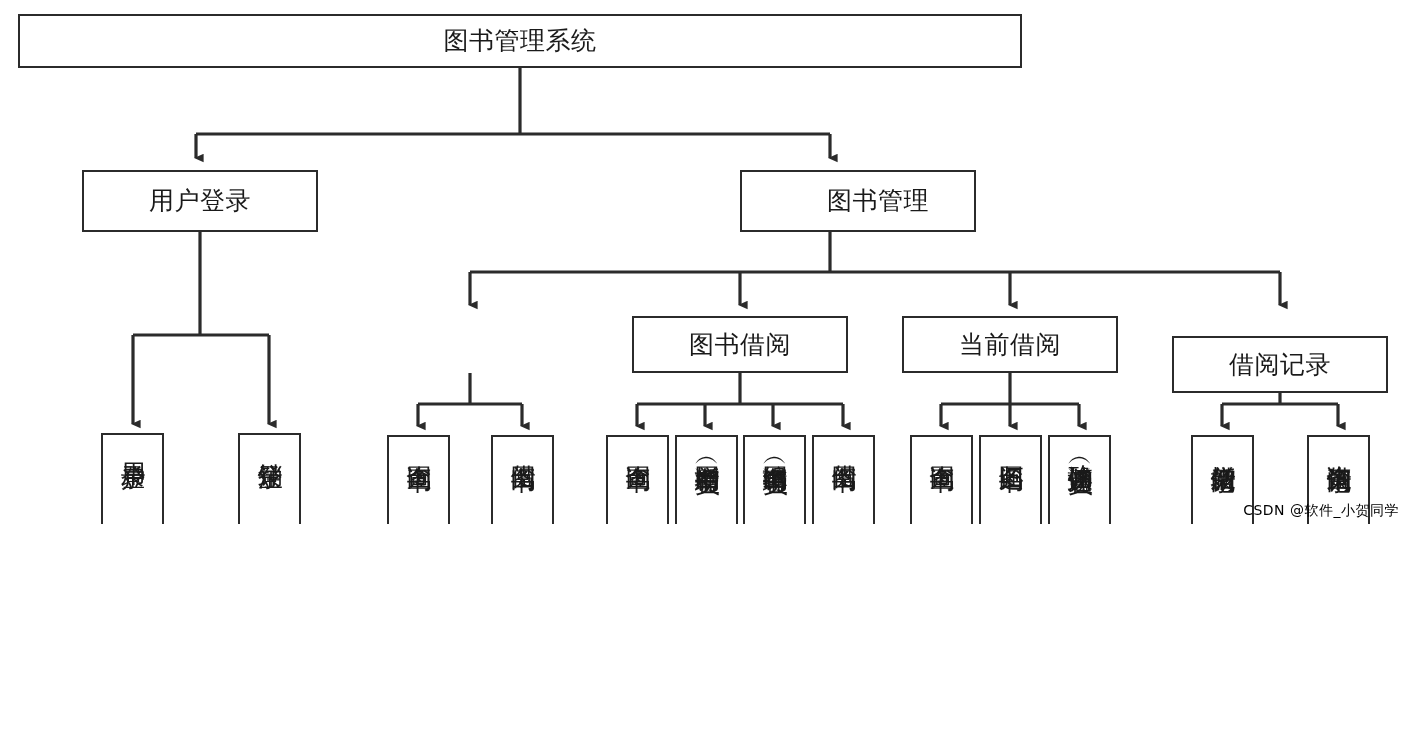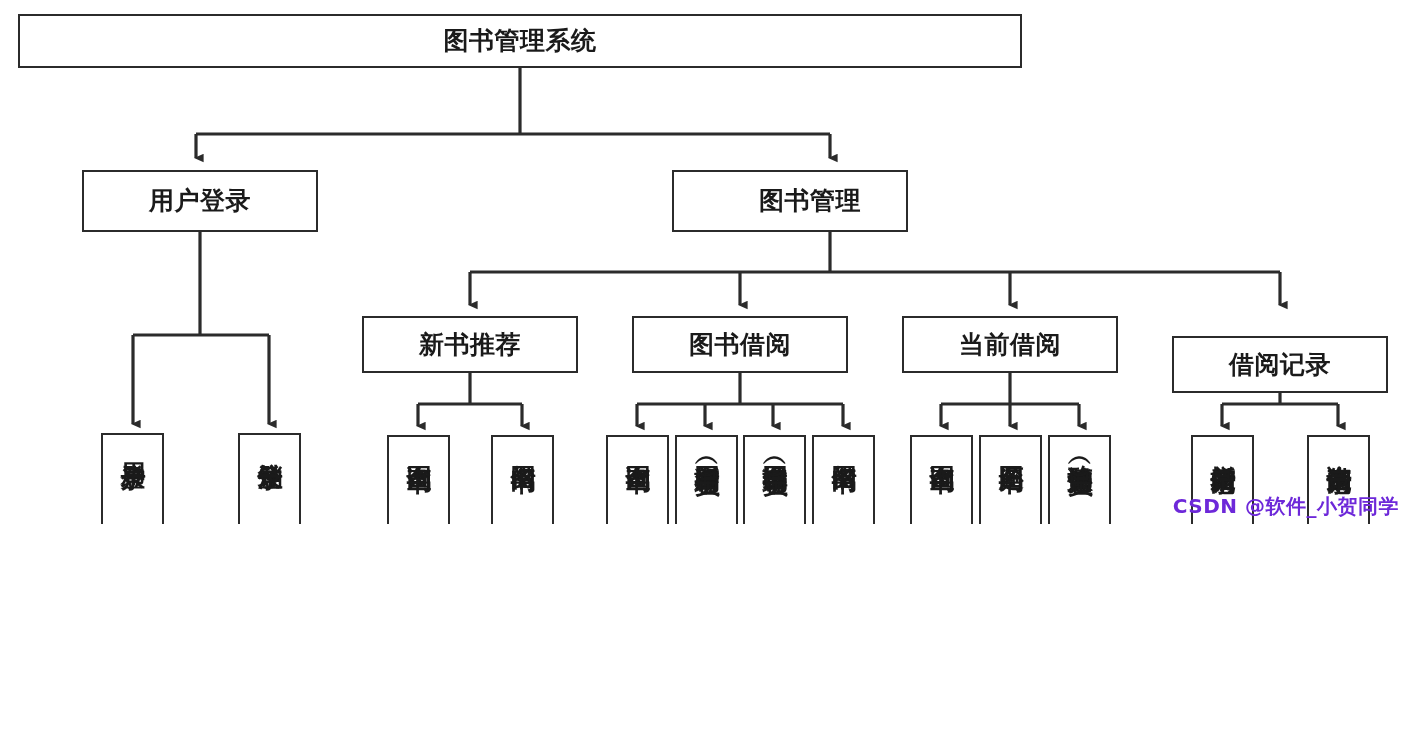--- a/index.html
+++ b/index.html
@@ -9,21 +9,20 @@
   }
   body {
     font-family: "DejaVu Sans", "Liberation Sans", sans-serif;
   }
   #canvas {
     position: relative;
     width: 1405px;
     height: 524px;
     background: #ffffff;
     overflow: hidden;
-    font-weight: bold;
   }
   svg.edges {
     position: absolute;
     left: 0;
     top: 0;
     width: 1405px;
     height: 747px;
     pointer-events: none;
   }
   .node {
@@ -54,22 +53,22 @@
     font-size: 25px;
     line-height: 1.22;
     letter-spacing: 1px;
     white-space: pre;
     text-align: left;
   }
   .watermark {
     position: absolute;
     right: 6px;
     bottom: 4px;
-    font-size: 20px;
-    color: #6d28d9;
+    font-size: 14px;
+    color: #000000;
     letter-spacing: 0.5px;
     white-space: nowrap;
     user-select: none;
   }
 </style>
 </head>
 <body>
 
 <div id="canvas">
 
@@ -124,27 +123,24 @@
   </svg>
 
   <div class="node" style="left:18px; top:14px; width:1004px; height:54px;">
     <span class="label">图书管理系统</span>
   </div>
 
   <div class="node" style="left:82px; top:170px; width:236px; height:62px;">
     <span class="label">用户登录</span>
   </div>
 
-  <div class="node" style="left:672px; top:170px; width:236px; height:62px;padding-left:40px;">
+  <div class="node" style="left:740px; top:170px; width:236px; height:62px;padding-left:40px;">
     <span class="label">图书管理</span>
   </div>
 
-  <div class="node" style="left:362px; top:316px; width:216px; height:57px;">
-    <span class="label">新书推荐</span>
-  </div>
 
   <div class="node" style="left:902px; top:316px; width:216px; height:57px;">
     <span class="label">当前借阅</span>
   </div>
 
   <div class="node" style="left:632px; top:316px; width:216px; height:57px;">
     <span class="label">图书借阅</span>
   </div>
 
   <div class="node" style="left:1172px; top:316px; width:216px; height:57px;margin-top:20px;">

